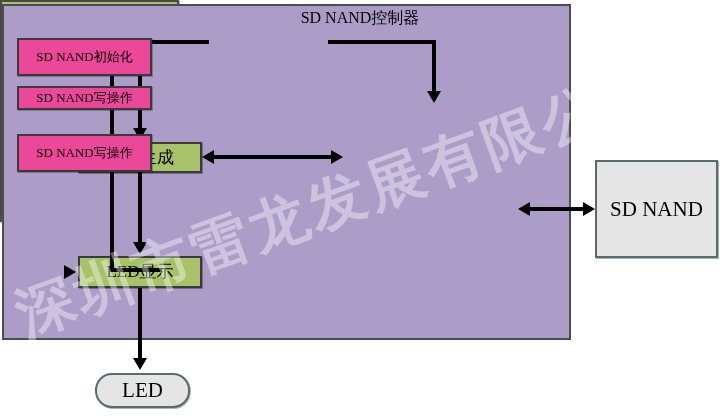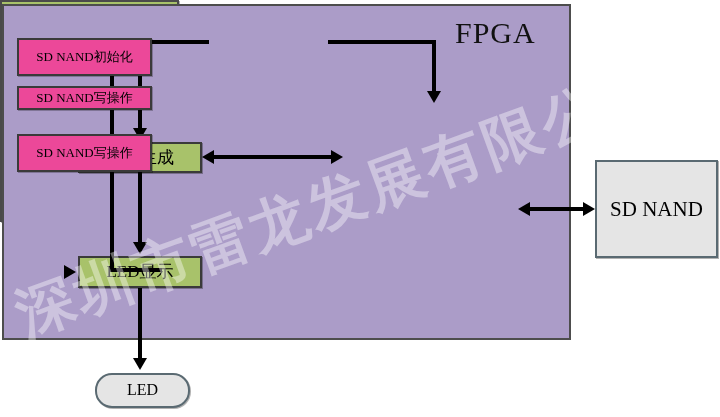--- a/index.html
+++ b/index.html
@@ -130,21 +130,20 @@
     border-right: 12px solid #000;
   }
 </style>
 </head>
 <body>
 
 <div id="canvas">
 
   <div class="box fpga-area" style="left:2px; top:4px; width:569px; height:336px;"></div>
 
-  <div class="fpga-label" style="left:455px; top:16px;">FPGA</div>
 
   <div class="line" style="left:110px; top:40px; width:99px; height:4px;"></div>
 
   <div class="line" style="left:110px; top:40px; width:4px; height:232px;"></div>
   <div class="line" style="left:110px; top:268px; width:52px; height:4px;"></div>
   <div class="arrow right" style="left:64px; top:265px;"></div>
 
   <div class="line" style="left:138px; top:40px; width:4px; height:92px;"></div>
   <div class="arrow down" style="left:133px; top:128px;"></div>
 
@@ -169,37 +168,38 @@
 
   <div class="box green" style="left:78px; top:142px; width:124px; height:31px; font-size:17px;">
     <span>数据生成</span>
   </div>
 
   <div class="box green" style="left:78px; top:256px; width:124px; height:32px; font-size:17px;">
     <span>LED显示</span>
   </div>
 
   <div class="ctrl-group" style="left:343px; top:107px; width:175px; height:218px;">
+    <div class="ctrl-title">SD NAND控制器</div>
 
     <div class="orange" style="left:17px; top:38px; width:135px; height:38px;">
       <span>SD NAND初始化</span>
     </div>
 
     <div class="orange" style="left:17px; top:86px; width:135px; height:24px;">
       <span>SD NAND写操作</span>
     </div>
 
     <div class="orange" style="left:17px; top:134px; width:135px; height:38px;">
       <span>SD NAND写操作</span>
     </div>
   </div>
 
   <div class="box teal" style="left:595px; top:160px; width:123px; height:98px; font-size:21px;">
     <span>SD NAND</span>
   </div>
 
-  <div class="box teal" style="left:95px; top:373px; width:95px; height:35px; font-size:16px;border-radius:17px;">
+  <div class="box teal" style="left:95px; top:373px; width:95px; height:35px; font-size:21px;border-radius:17px;">
     <span>LED</span>
   </div>
 
   <div class="watermark">深圳市雷龙发展有限公司</div>
 
 </div>
 
 </body></html>

